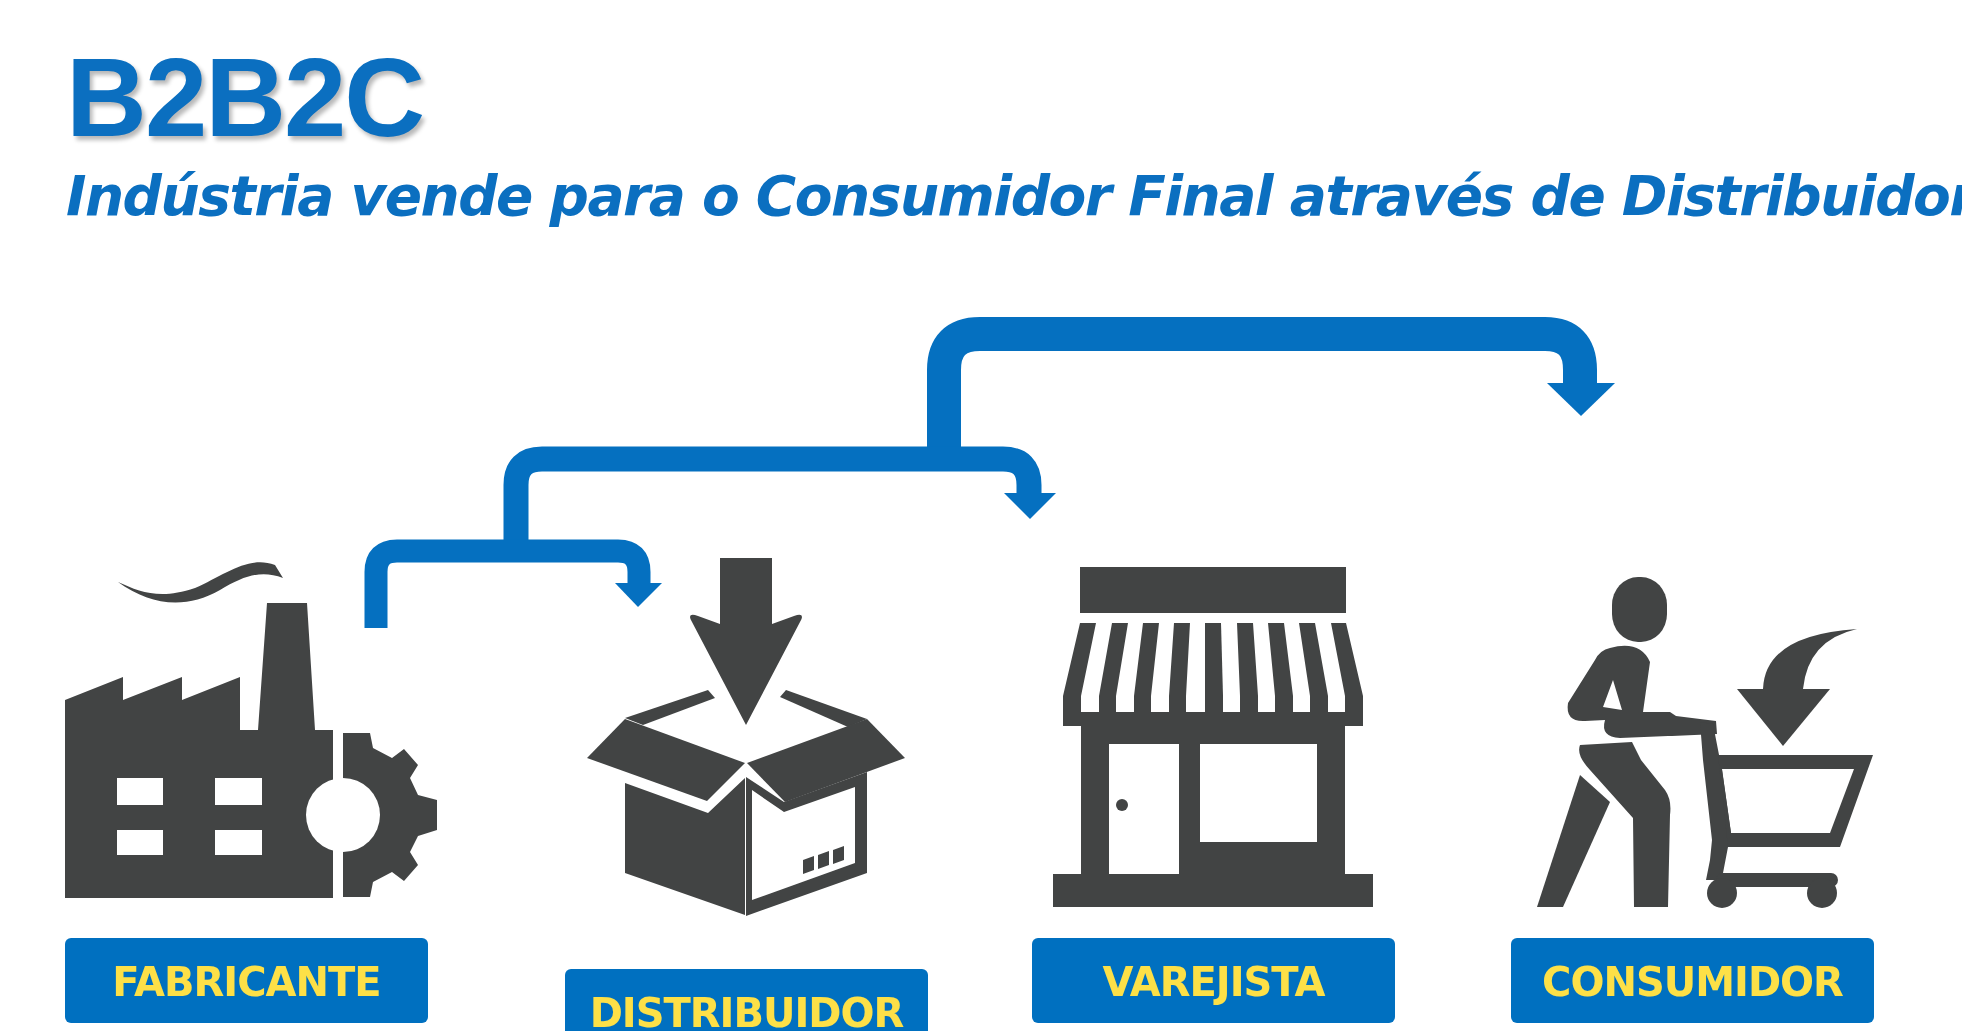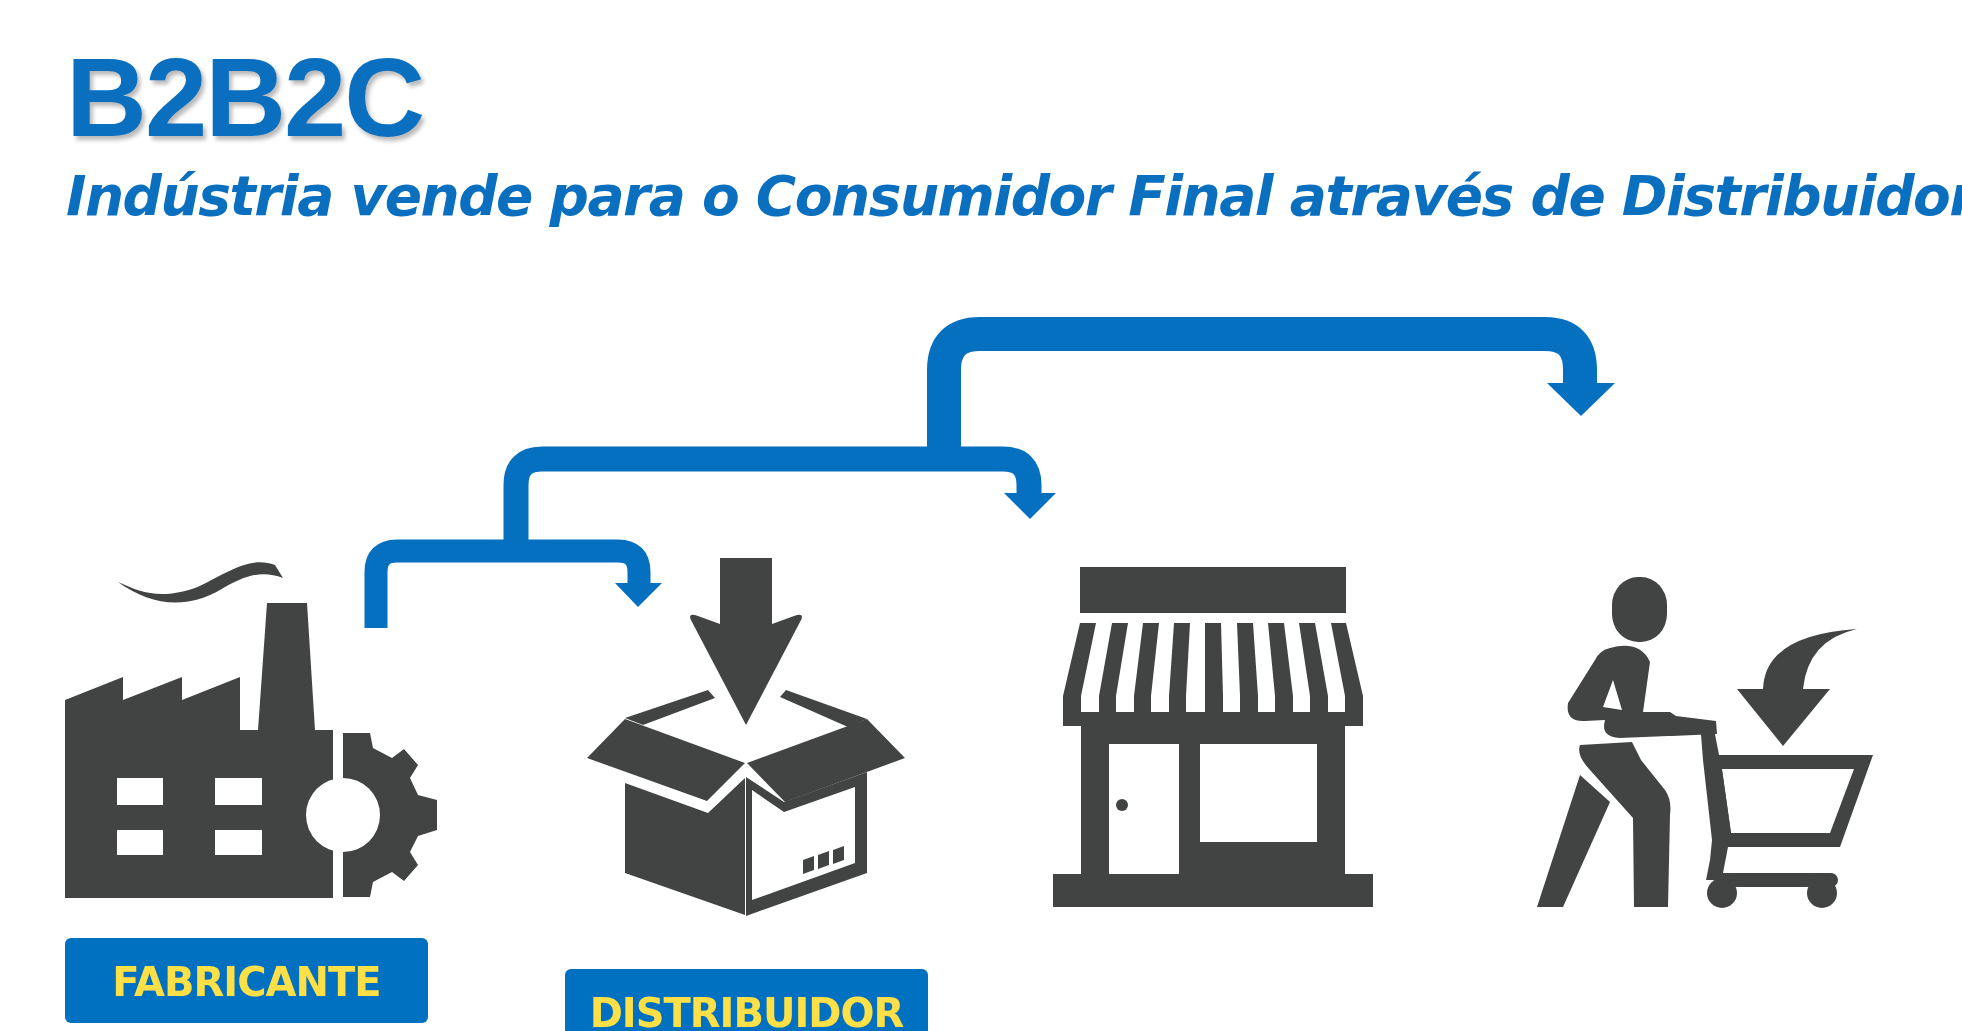--- a/index.html
+++ b/index.html
@@ -142,14 +142,16 @@
 
       <g>
         <path d="M1763,689 Q1765,635 1857,629 Q1808,640 1803,689 Z"></path>
         <polygon points="1737,689 1830,689 1783,746"></polygon>
       </g>
     </g>
   </svg>
 
   <div class="label" style="left:65px;">FABRICANTE</div>
   <div class="label" style="left:565px;margin-top:31px;">DISTRIBUIDOR</div>
+  <div class="label" style="left:1032px;">VAREJISTA</div>
+  <div class="label" style="left:1511px;">CONSUMIDOR</div>
 
 </div>
 
 </body></html>

